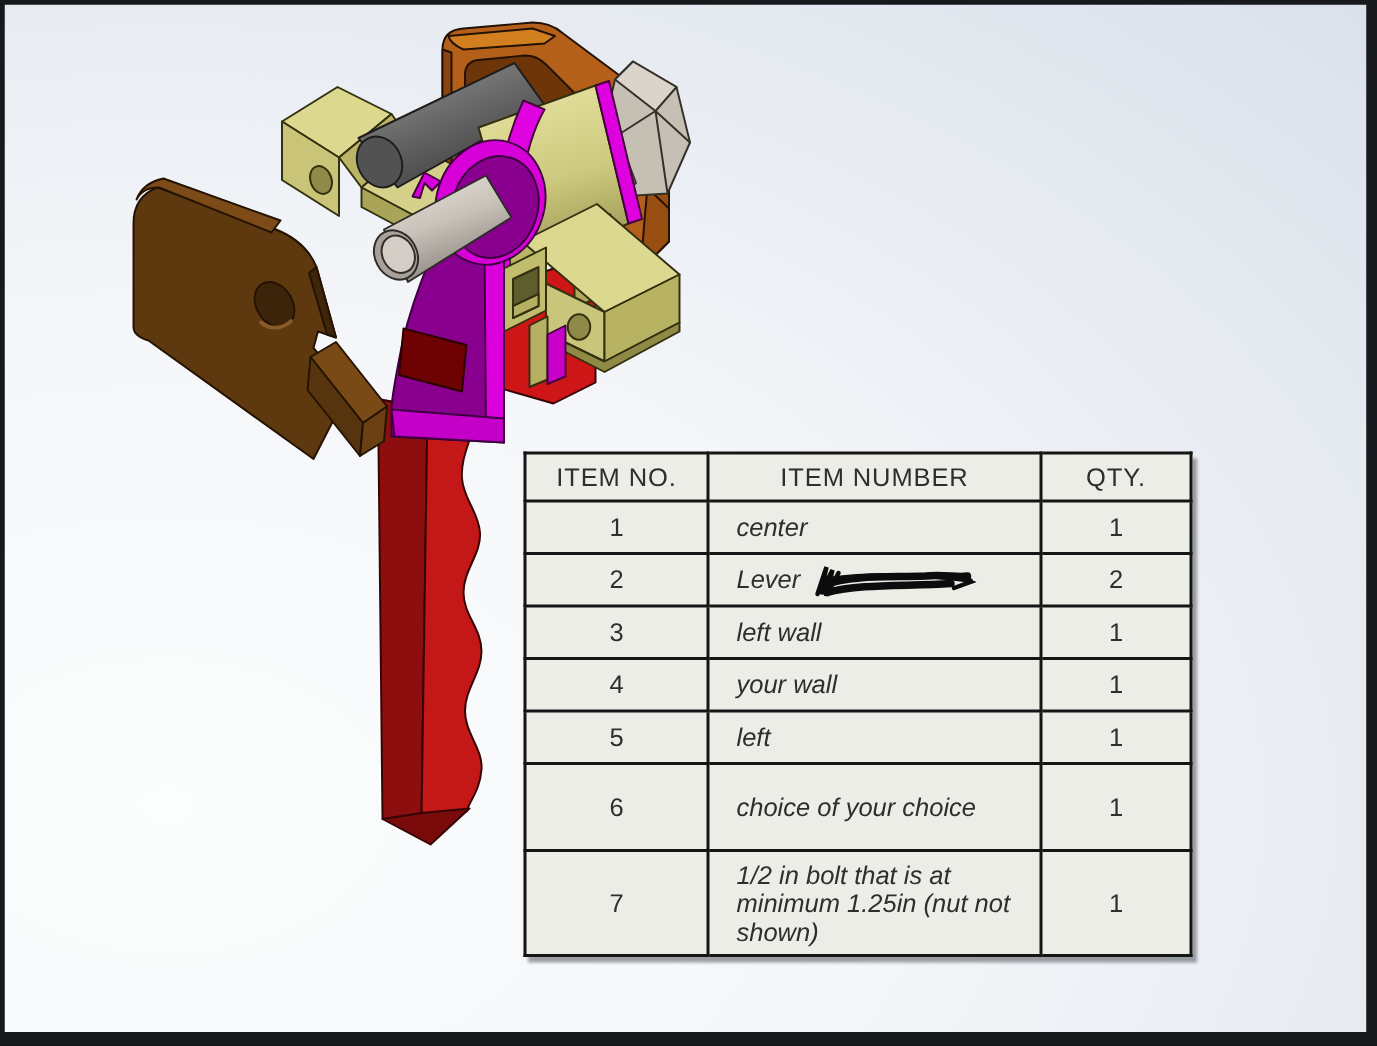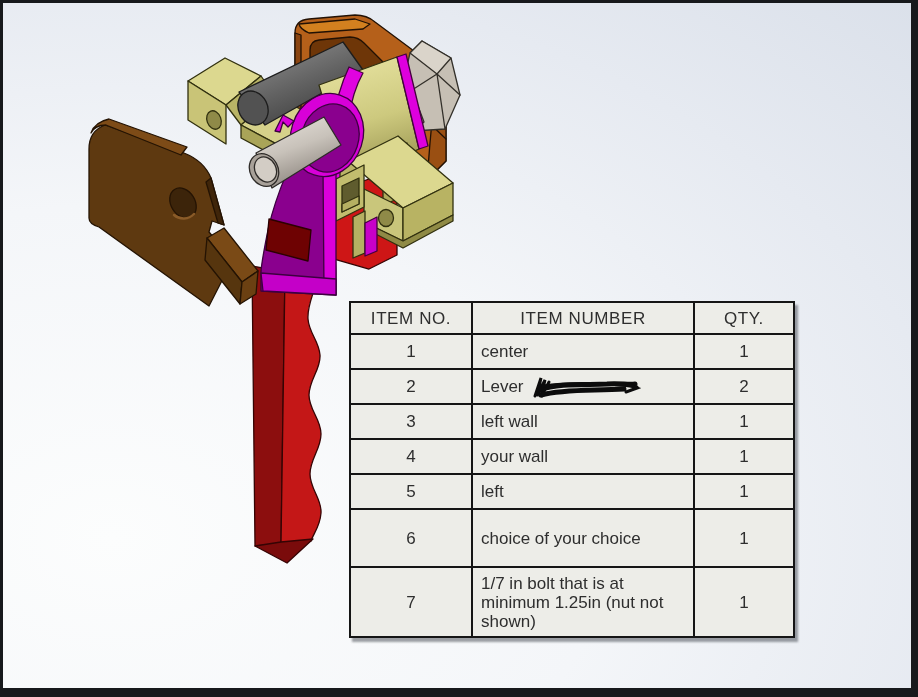--- a/index.html
+++ b/index.html
@@ -15,26 +15,26 @@
     border-collapse:collapse;table-layout:fixed;
     background:#ededE8;
     box-shadow:3px 4px 2px rgba(45,48,58,0.45);
     color:#2e2e2e;font-size:17px;line-height:19px;
   }
   table.bom td,table.bom th{
     border:2px solid #151515;
     background:#ededE8;
     font-weight:normal;
     vertical-align:middle;
-    padding:0 8px;
+    padding:0 18px;
     overflow:hidden;
   }
   .col-item{width:122px;} .col-part{width:222px;} .col-qty{width:100px;}
   td.c,th.c{text-align:center;}
-  td.l{text-align:left;padding-left:5px;}
+  td.l{text-align:left;padding-left:5px;font-style:italic;}
   tr.rh{height:32px;} tr.r{height:35px;} tr.r6{height:58px;} tr.r7{height:70px;}
   th{letter-spacing:0.6px;}
   .partcell-flex{display:flex;align-items:center;gap:5px;text-align:right;}
   .scribble{flex:0 0 auto;}
 </style>
 </head>
 <body>
 
 <div class="screen">
 
@@ -195,19 +195,19 @@
       <td class="l">left</td>
       <td class="c">1</td>
     </tr>
     <tr class="r6">
       <td class="c">6</td>
       <td class="l">choice of your choice</td>
       <td class="c">1</td>
     </tr>
     <tr class="r7">
       <td class="c">7</td>
-      <td class="l">1/7 in bolt that is at minimum 1.25in (nut not shown)</td>
+      <td class="l">1/2 in bolt that is at minimum 1.25in (nut not shown)</td>
       <td class="c">1</td>
     </tr>
   </tbody>
     </table>
 
 </div>
 
 </body></html>

